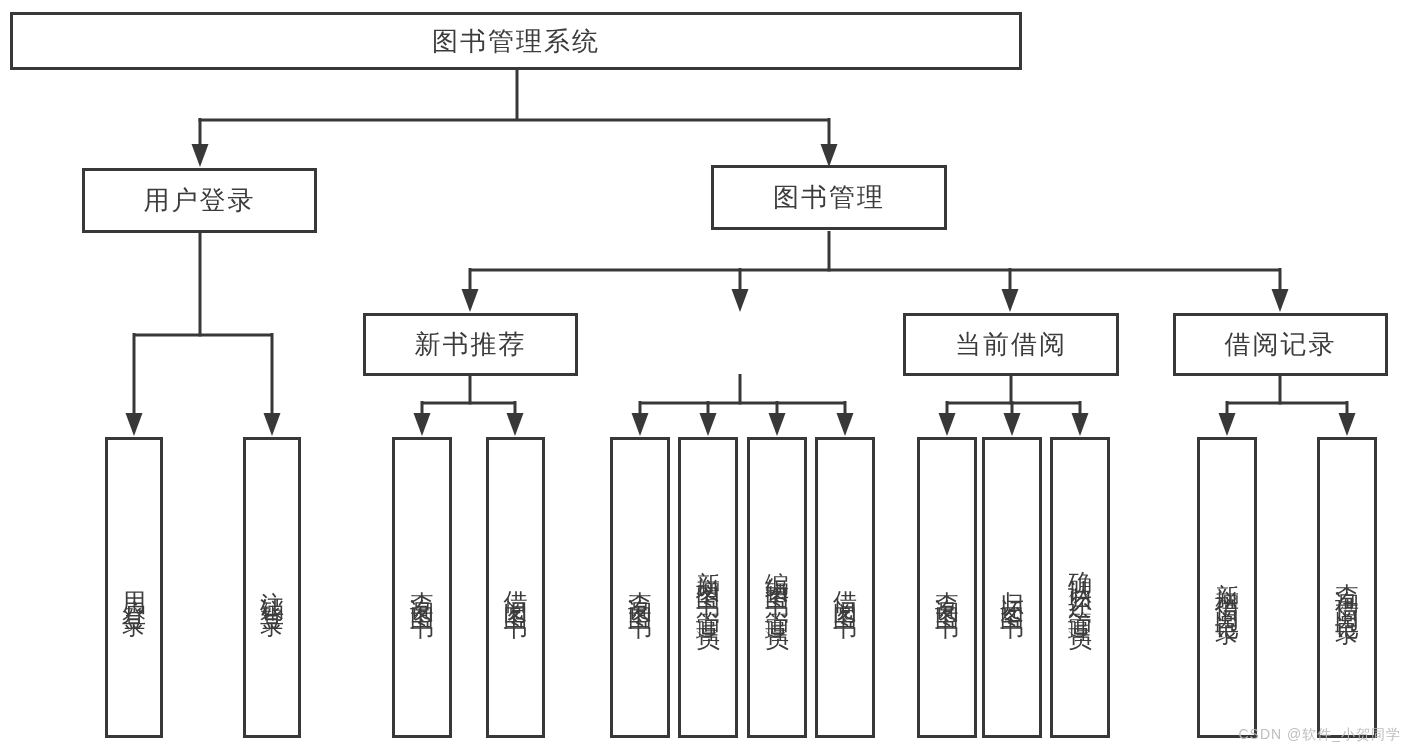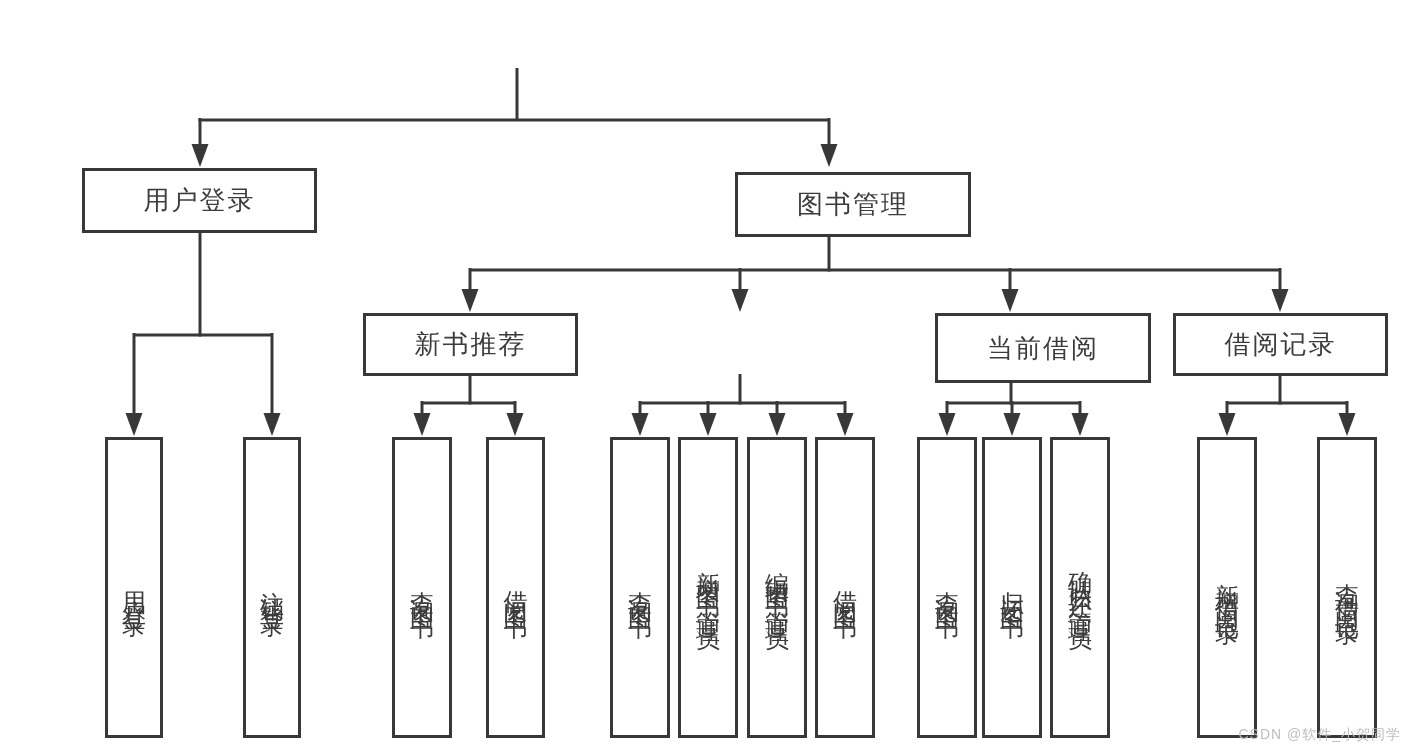--- a/index.html
+++ b/index.html
@@ -136,26 +136,27 @@
         <line x1="1227" y1="403" x2="1347" y2="403"></line>
         <line x1="1227" y1="401" x2="1227" y2="420"></line>
         <polygon points="1218.5,413 1235.5,413 1227,436" stroke="none"></polygon>
         <line x1="1347" y1="401" x2="1347" y2="420"></line>
         <polygon points="1338.5,413 1355.5,413 1347,436" stroke="none"></polygon>
       </g>
 
     </g>
   </svg>
 
+  <div class="node" style="left:10px; top:12px; width:1012px; height:58px;">图书管理系统</div>
 
   <div class="node" style="left:82px; top:168px; width:235px; height:65px;">用户登录</div>
-  <div class="node" style="left:711px; top:172px; width:236px; height:65px;margin-left:24px;">图书管理</div>
+  <div class="node" style="left:711px; top:165px; width:236px; height:65px;">图书管理</div>
 
   <div class="node" style="left:363px; top:313px; width:215px; height:63px;text-align:right;">新书推荐</div>
-  <div class="node" style="left:903px; top:313px; width:216px; height:70px;margin-left:32px;">当前借阅</div>
+  <div class="node" style="left:903px; top:313px; width:216px; height:63px;">当前借阅</div>
   <div class="node" style="left:1173px; top:313px; width:215px; height:63px;">借阅记录</div>
 
   <div class="leaf" style="left:105px; top:437px; width:58px; height:301px;">
     <span>用户登录</span>
   </div>
   <div class="leaf" style="left:243px; top:437px; width:58px; height:301px;">
     <span>注销登录</span>
   </div>
 
   <div class="leaf" style="left:392px; top:437px; width:60px; height:301px;">

